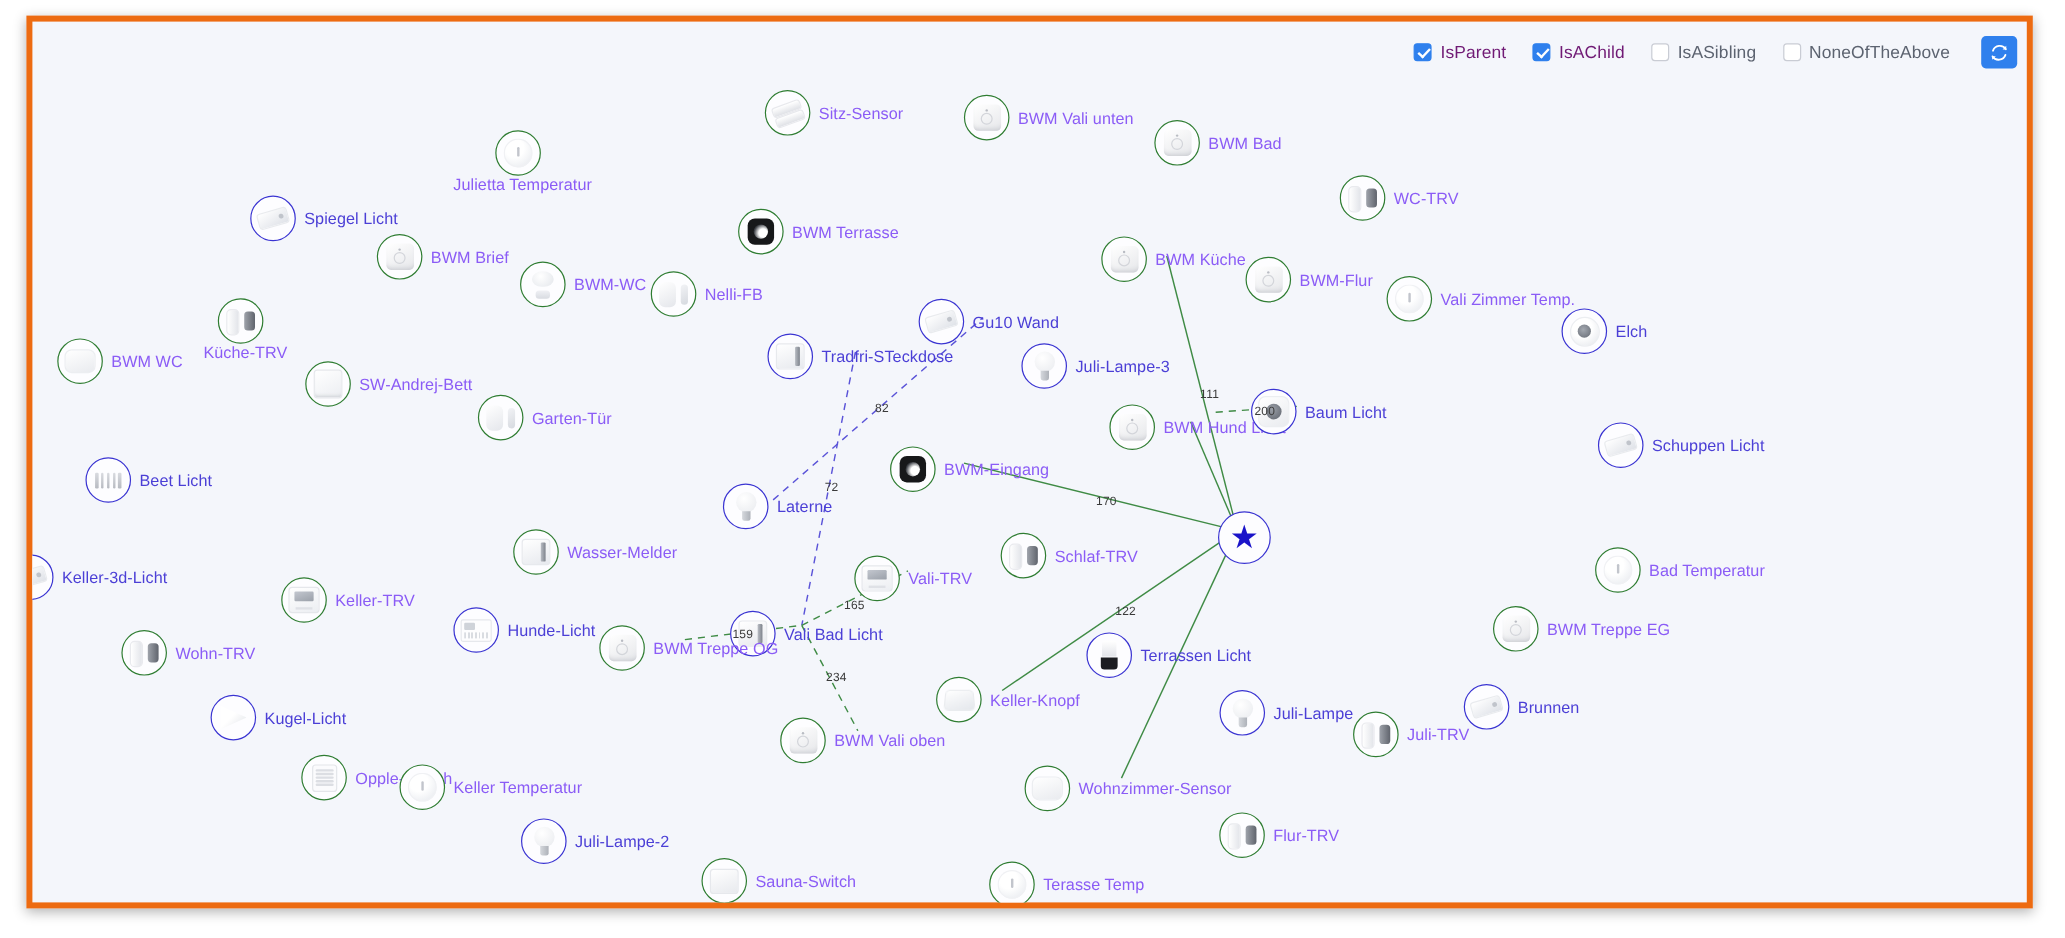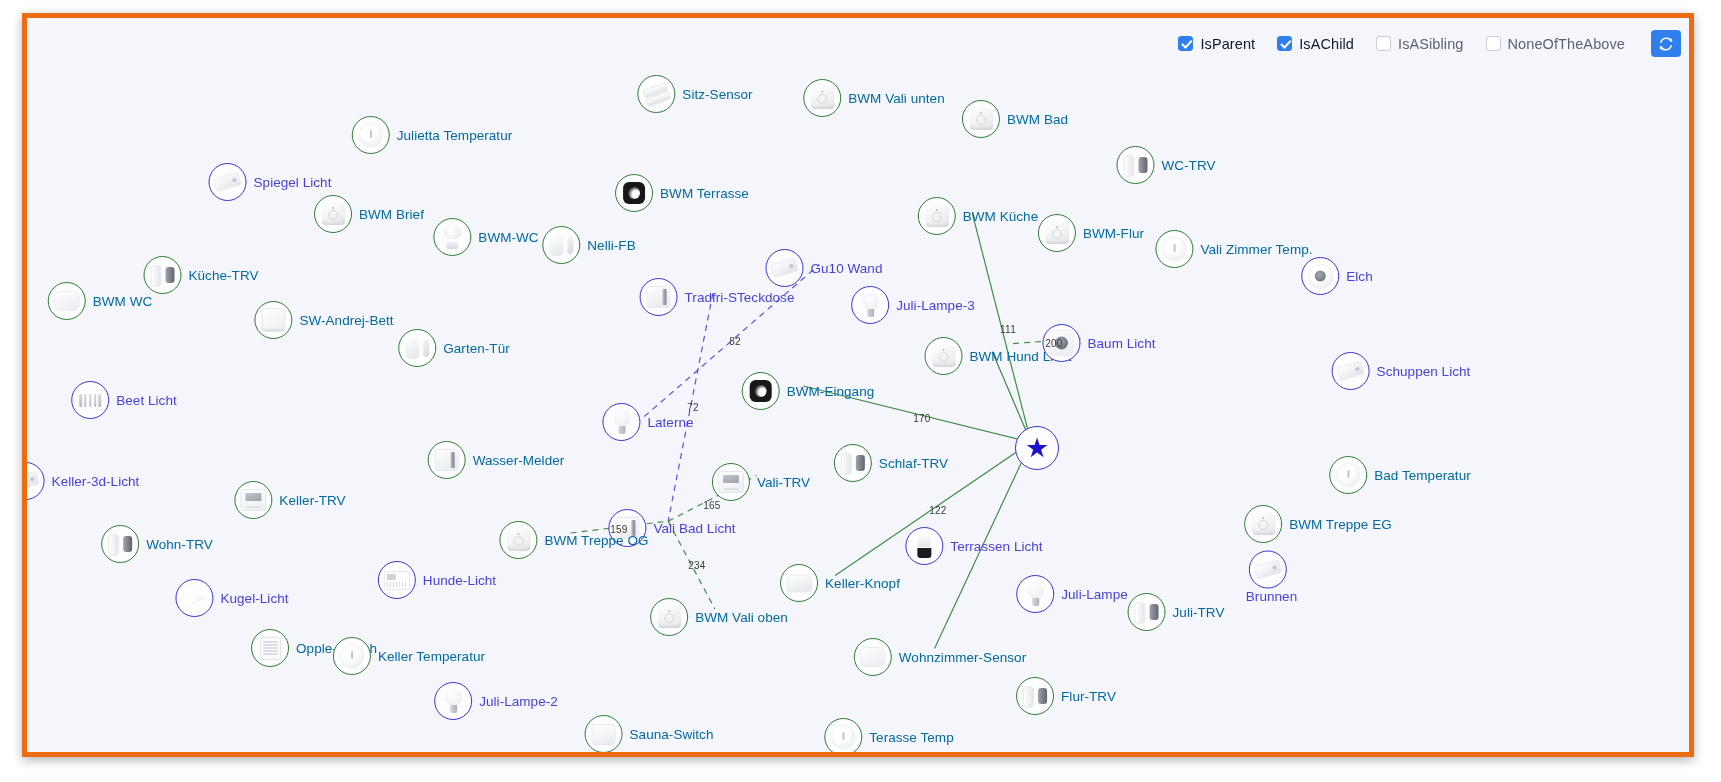--- a/index.html
+++ b/index.html
@@ -25,21 +25,21 @@
   .chk-box{
     width:15px;height:15px;border-radius:3px;border:1.5px solid #c9ccd4;
     background:#fff;box-sizing:border-box;position:relative;flex:none;
   }
   .chk-item.on .chk-box{background:#2f80ed;border-color:#2f80ed;}
   .chk-item.on .chk-box:after{
     content:"";position:absolute;left:4.6px;top:1.4px;width:3.6px;height:7.6px;
     border:solid #fff;border-width:0 2px 2px 0;transform:rotate(43deg);
   }
   .chk-label{font-size:14.5px;color:#5c6370;letter-spacing:.1px;white-space:nowrap;}
-  .chk-item.on .chk-label{color:#0f172a;}
+  .chk-item.on .chk-label{color:#701a75;}
   #refresh-button{
     width:30px;height:27px;background:#2f80ed;border:none;border-radius:4px;
     display:flex;align-items:center;justify-content:center;cursor:pointer;
     margin-left:4px;
   }
   #refresh-button svg{display:block;}
 
   
   .node{
     position:absolute;display:flex;align-items:center;z-index:10;
@@ -48,21 +48,21 @@
   .node-circle{
     width:38px;height:38px;border-radius:50%;box-sizing:border-box;
     background:#fdfdff;display:flex;align-items:center;justify-content:center;
     flex:none;overflow:hidden;
   }
   .node.green .node-circle{border:1.4px solid #2f7d32;}
   .node.blue  .node-circle{border:1.4px solid #3a34d2;}
   .node-label{
     font-size:13.5px;margin-left:7px;letter-spacing:.05px;
   }
-  .node.green .node-label{color:#0369a1;}
+  .node.green .node-label{color:#8b5cf6;}
   .node.blue  .node-label{color:#4b3fd6;}
   .node.root .node-circle{border:1.5px solid #3a34d2;width:44px;height:44px;}
   .node.root{z-index:25;}
   .ic-bwm{width:23px;height:22px;background:linear-gradient(150deg,#ffffff,#e6e7ea);
     border-radius:4px;box-shadow:inset 0 -4px 4px -3px #c7c9cf;position:relative;}
   .ic-bwm:before{content:"";position:absolute;left:50%;top:55%;width:8px;height:8px;
     border:1.4px solid #d3d5da;border-radius:50%;transform:translate(-50%,-50%);}
   .ic-bwm:after{content:"";position:absolute;left:50%;top:20%;width:2px;height:2px;
     background:#b9bcc3;border-radius:50%;transform:translateX(-50%);}
   .ic-temp{width:24px;height:24px;border-radius:50%;
@@ -185,21 +185,21 @@
             <span class="ic-bwm"></span>
           </div>
           <span class="node-label">BWM Vali unten</span>
         </div>
         <div class="node green" style="left: 988px; top: 101px;">
           <div class="node-circle">
             <span class="ic-bwm"></span>
           </div>
           <span class="node-label">BWM Bad</span>
         </div>
-        <div class="node green" style="left: 405px; top: 117px;">
+        <div class="node green" style="left: 405px; top: 117px; flex-direction: column;">
           <div class="node-circle">
             <span class="ic-temp"></span>
           </div>
           <span class="node-label">Julietta Temperatur</span>
         </div>
         <div class="node green" style="left: 1139px; top: 147px;">
           <div class="node-circle">
             <span class="ic-trv"></span>
           </div>
           <span class="node-label">WC-TRV</span>
@@ -245,21 +245,21 @@
             <span class="ic-door"></span>
           </div>
           <span class="node-label">Nelli-FB</span>
         </div>
         <div class="node green" style="left: 1207px; top: 231px;">
           <div class="node-circle">
             <span class="ic-temp"></span>
           </div>
           <span class="node-label">Vali Zimmer Temp.</span>
         </div>
-        <div class="node green" style="left: 174px; top: 257px;">
+        <div class="node green" style="left: 174px; top: 257px; flex-direction: column;">
           <div class="node-circle">
             <span class="ic-trv"></span>
           </div>
           <span class="node-label">Küche-TRV</span>
         </div>
         <div class="node blue" style="left: 797px; top: 250px;">
           <div class="node-circle">
             <span class="ic-bar"></span>
           </div>
           <span class="node-label">Gu10 Wand</span>
@@ -395,21 +395,21 @@
             <span class="ic-bwm"></span>
           </div>
           <span class="node-label">BWM Treppe OG</span>
         </div>
         <div class="node green" style="left: 130px; top: 526px;">
           <div class="node-circle">
             <span class="ic-trv"></span>
           </div>
           <span class="node-label">Wohn-TRV</span>
         </div>
-        <div class="node blue" style="left: 410px; top: 562px;">
+        <div class="node blue" style="left: 410px; top: 507px;">
           <div class="node-circle">
             <span class="ic-hund"></span>
           </div>
           <span class="node-label">Hunde-Licht</span>
         </div>
         <div class="node blue" style="left: 947px; top: 528px;">
           <div class="node-circle">
             <span class="ic-terr"></span>
           </div>
           <span class="node-label">Terrassen Licht</span>
@@ -419,21 +419,21 @@
             <span class="ic-bulb"></span>
           </div>
           <span class="node-label">Juli-Lampe</span>
         </div>
         <div class="node green" style="left: 1149px; top: 594px;">
           <div class="node-circle">
             <span class="ic-trv"></span>
           </div>
           <span class="node-label">Juli-TRV</span>
         </div>
-        <div class="node blue" style="left: 1241px; top: 559px; flex-direction: column;">
+        <div class="node blue" style="left: 1241px; top: 571px;">
           <div class="node-circle">
             <span class="ic-bar"></span>
           </div>
           <span class="node-label">Brunnen</span>
         </div>
         <div class="node blue" style="left: 205px; top: 580px;">
           <div class="node-circle">
             <span class="ic-spot"></span>
           </div>
           <span class="node-label">Kugel-Licht</span>

